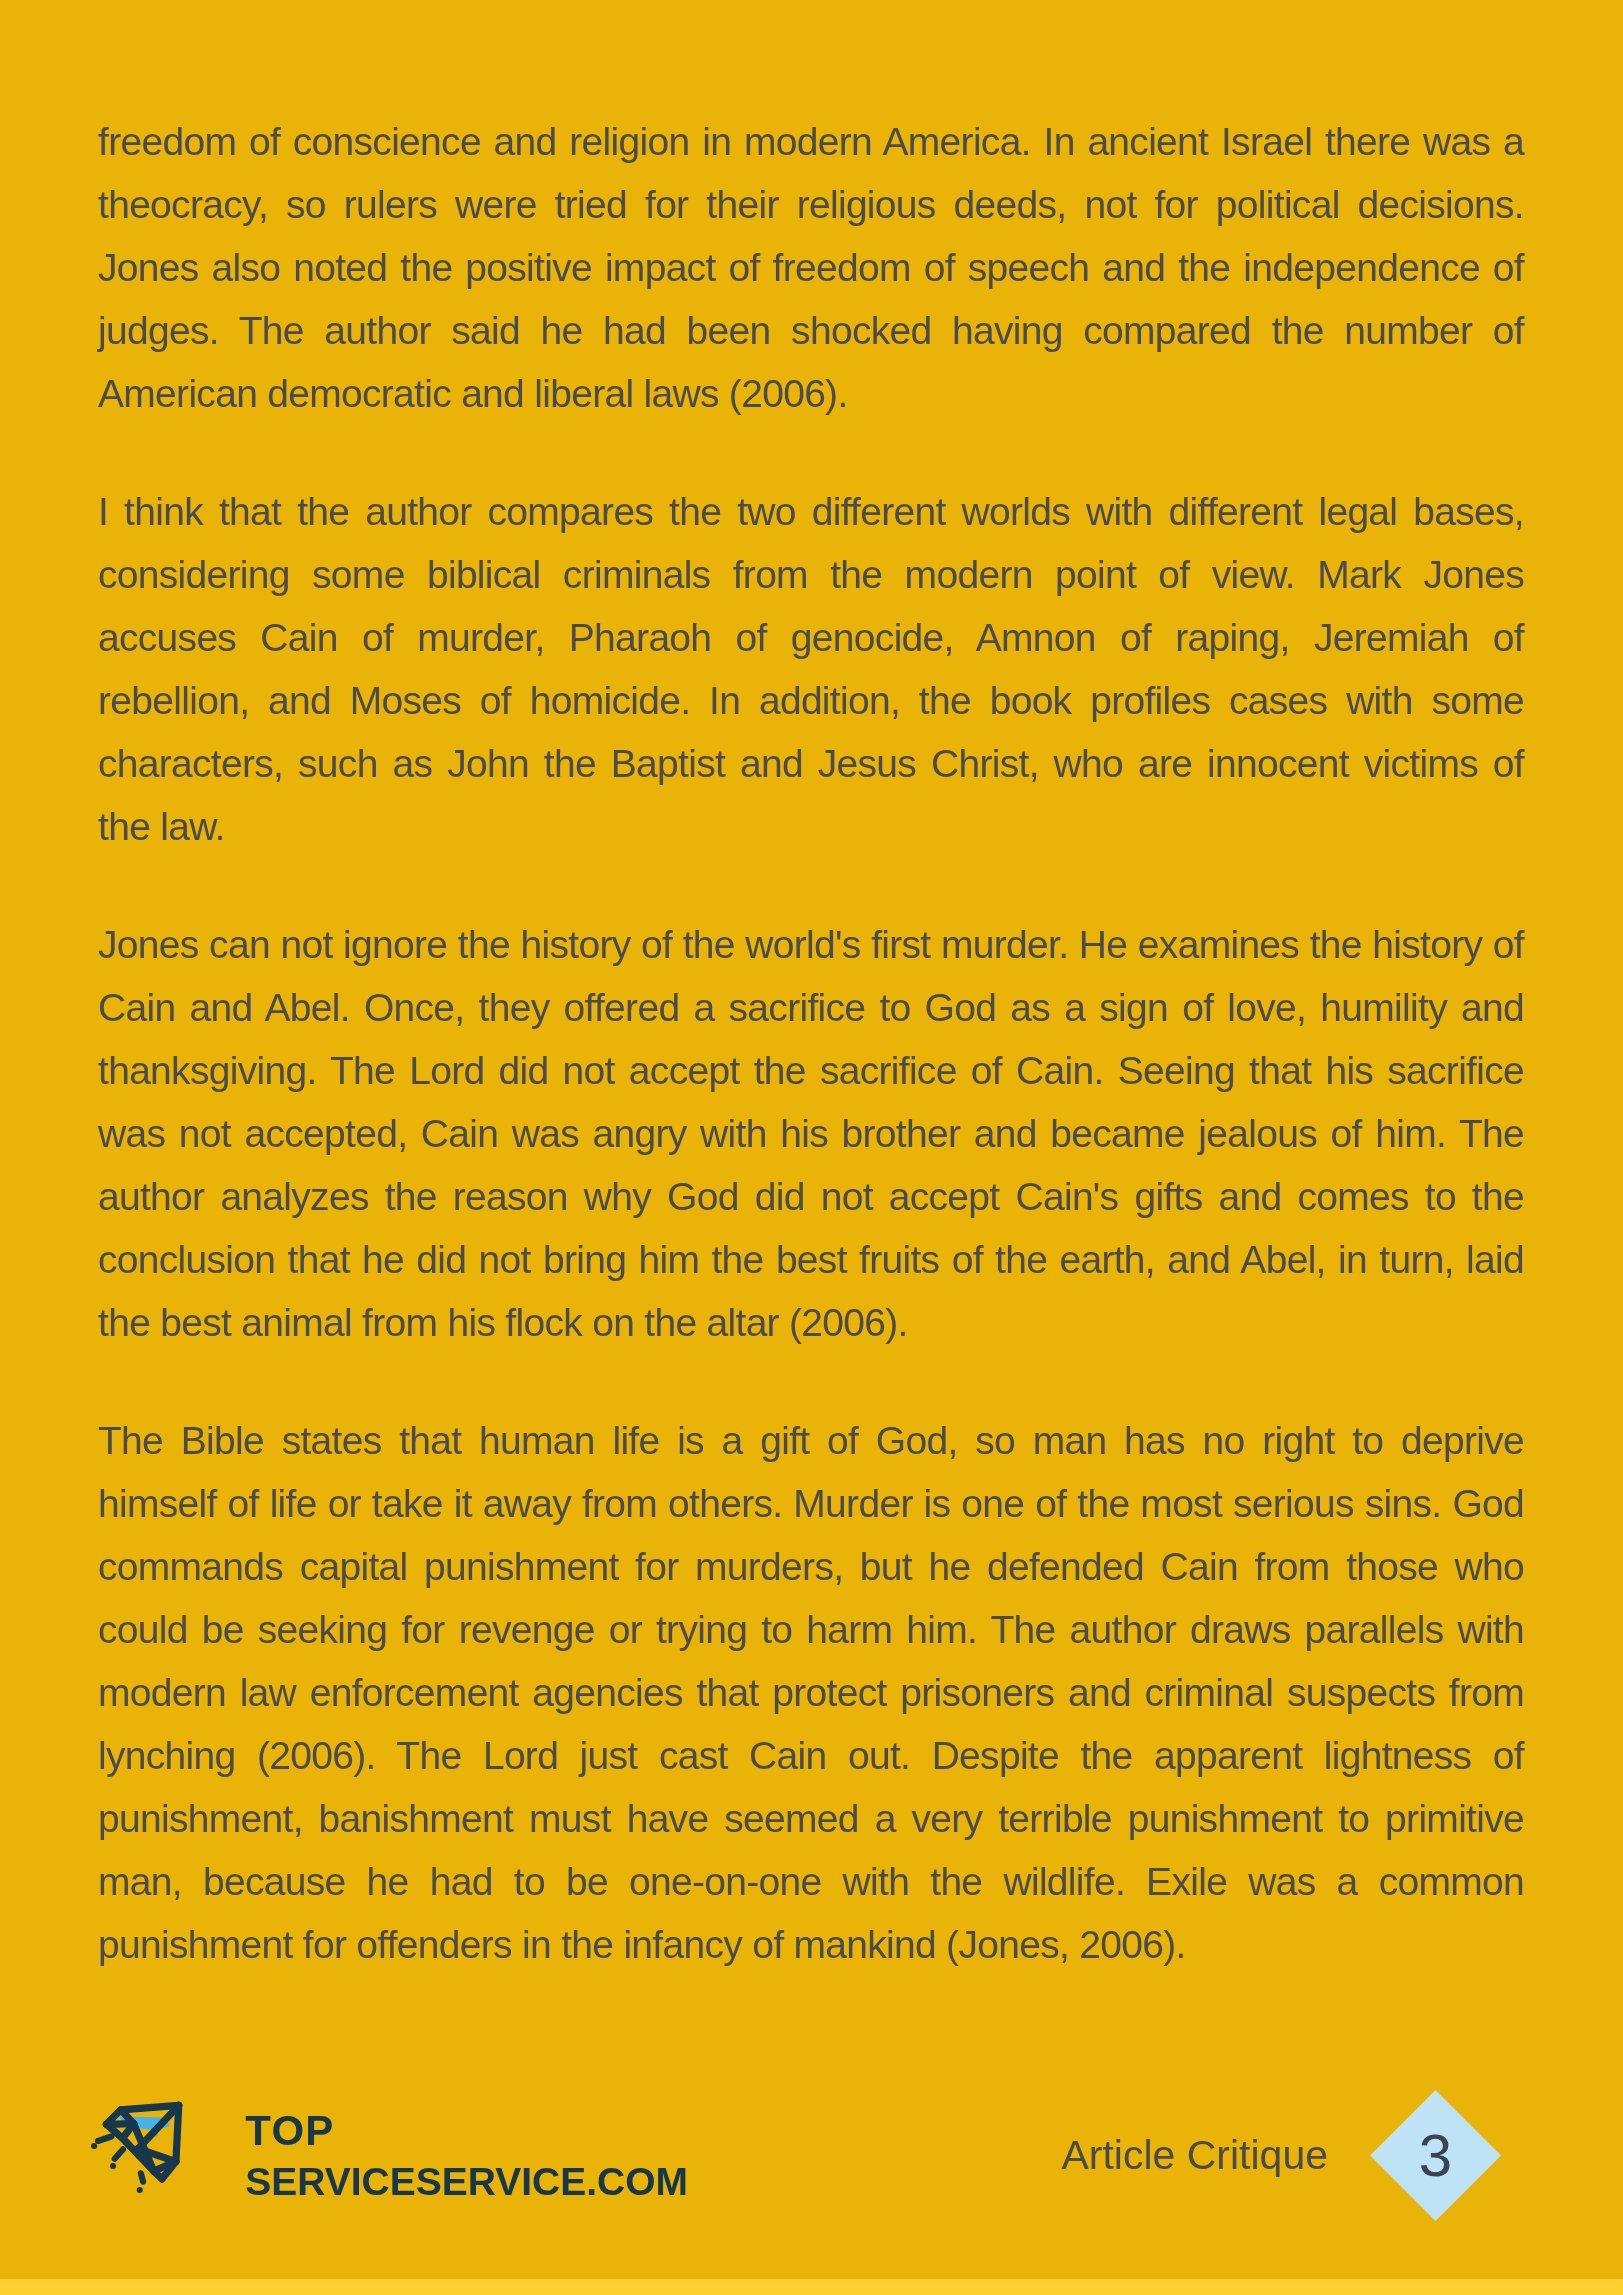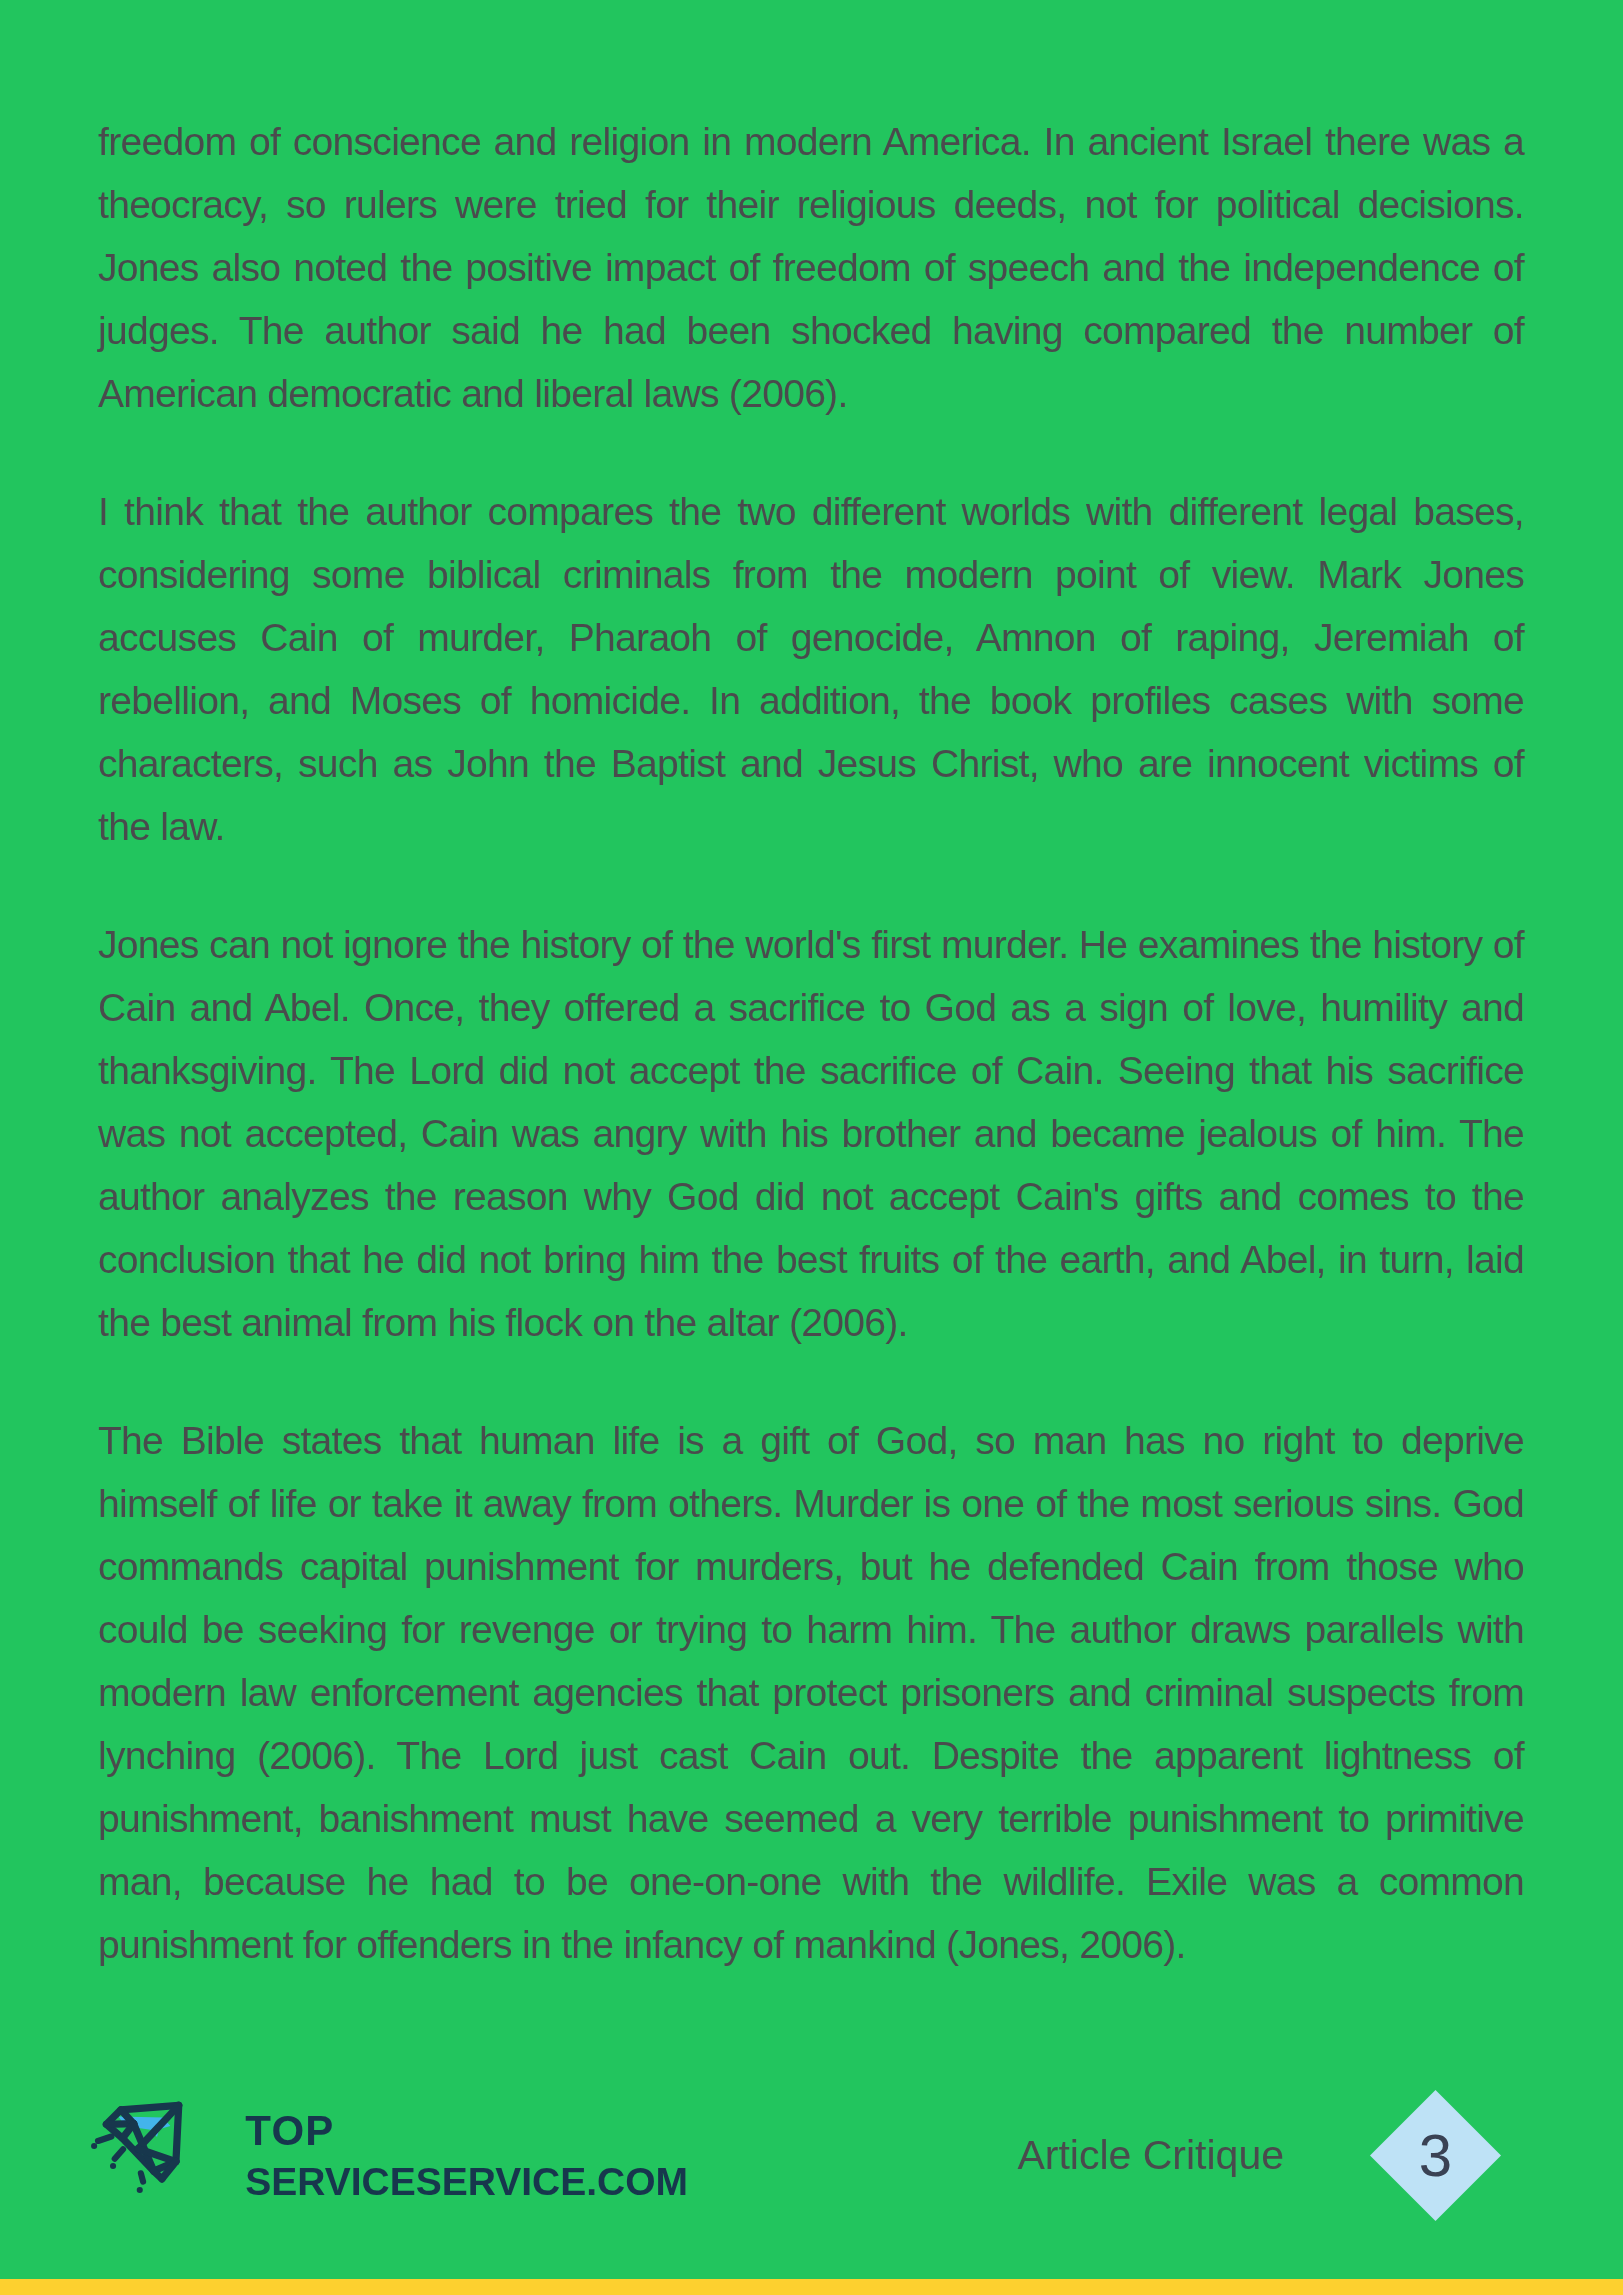--- a/index.html
+++ b/index.html
@@ -4,21 +4,21 @@
 <style>
   html, body {
     margin: 0;
     padding: 0;
     background: #ffffff;
   }
   .page {
     position: relative;
     width: 1623px;
     height: 2295px;
-    background: #22c55e;
+    background: #eab308;
     overflow: hidden;
     font-family: "Liberation Sans", "DejaVu Sans", sans-serif;
   }
   
   .content {
     position: absolute;
     left: 98px;
     right: 99px;
     top: 110px;
   }
@@ -65,21 +65,20 @@
   .brand-line2 {
     font-size: 39px;
     line-height: 51px;
     white-space: nowrap;
   }
   .brand-line2 .bold-part { font-weight: bold; }
   .brand-line2 .light-part { font-weight: bold; }
   .pageinfo {
     display: flex;
     align-items: center;
-    gap: 44px;
   }
   .doc-label {
     font-size: 41px;
     color: var(--text-gray, #4a4b4d);
     margin-right: 42px;
     white-space: nowrap;
   }
   .diamond-badge {
     width: 131px;
     height: 131px;

